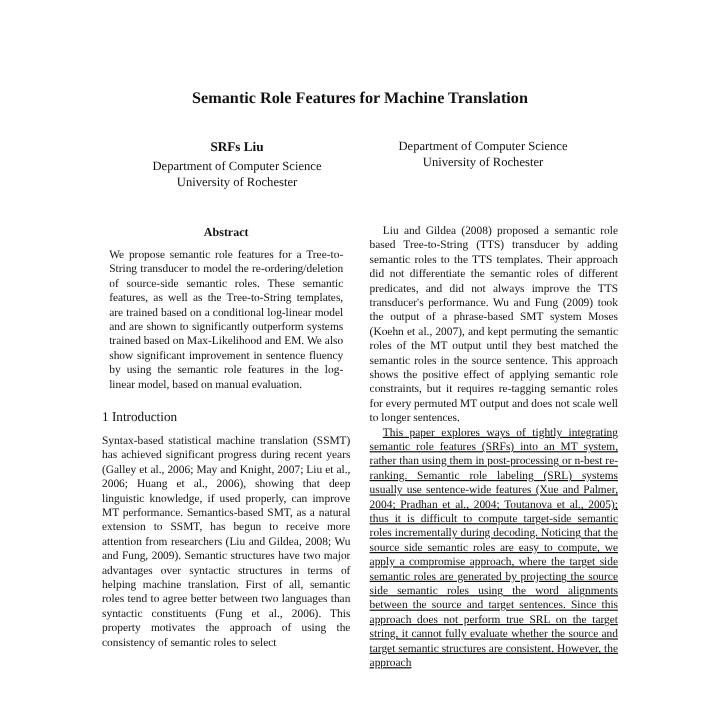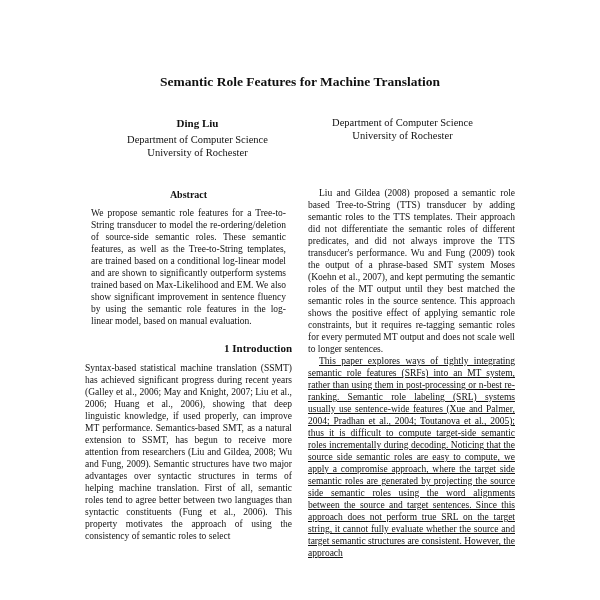--- a/index.html
+++ b/index.html
@@ -60,23 +60,22 @@
     margin: 2px 0 7px 0;
   }
   .abstract-text {
     margin: 0 6px;
     font-size: 9.5px;
     line-height: 12px;
     text-align: justify;
   }
   .section-heading {
     font-size: 11px;
-    font-weight: bold;
+    font-weight: normal;
     margin: 15px 0 8px 0;
-    text-align: right;
   }
   .body-text {
     margin: 0;
     font-size: 9.5px;
     line-height: 12px;
     text-align: justify;
   }
   .body-text.indent {
     text-indent: 11px;
   }
@@ -87,21 +86,21 @@
 </style>
 </head>
 <body>
 
 <div class="page">
 
   <h1 class="title">Semantic Role Features for Machine Translation</h1>
 
   <div class="authors">
     <div class="author">
-      <div class="author-name">Ding Liu</div>
+      <div class="author-name">SRFs Liu</div>
       <div class="author-affil">Department of Computer Science</div>
       <div class="author-affil">University of Rochester</div>
     </div>
     <div class="author">
       <div class="author-affil">Department of Computer Science</div>
       <div class="author-affil">University of Rochester</div>
     </div>
   </div>
 
   <div class="columns">

